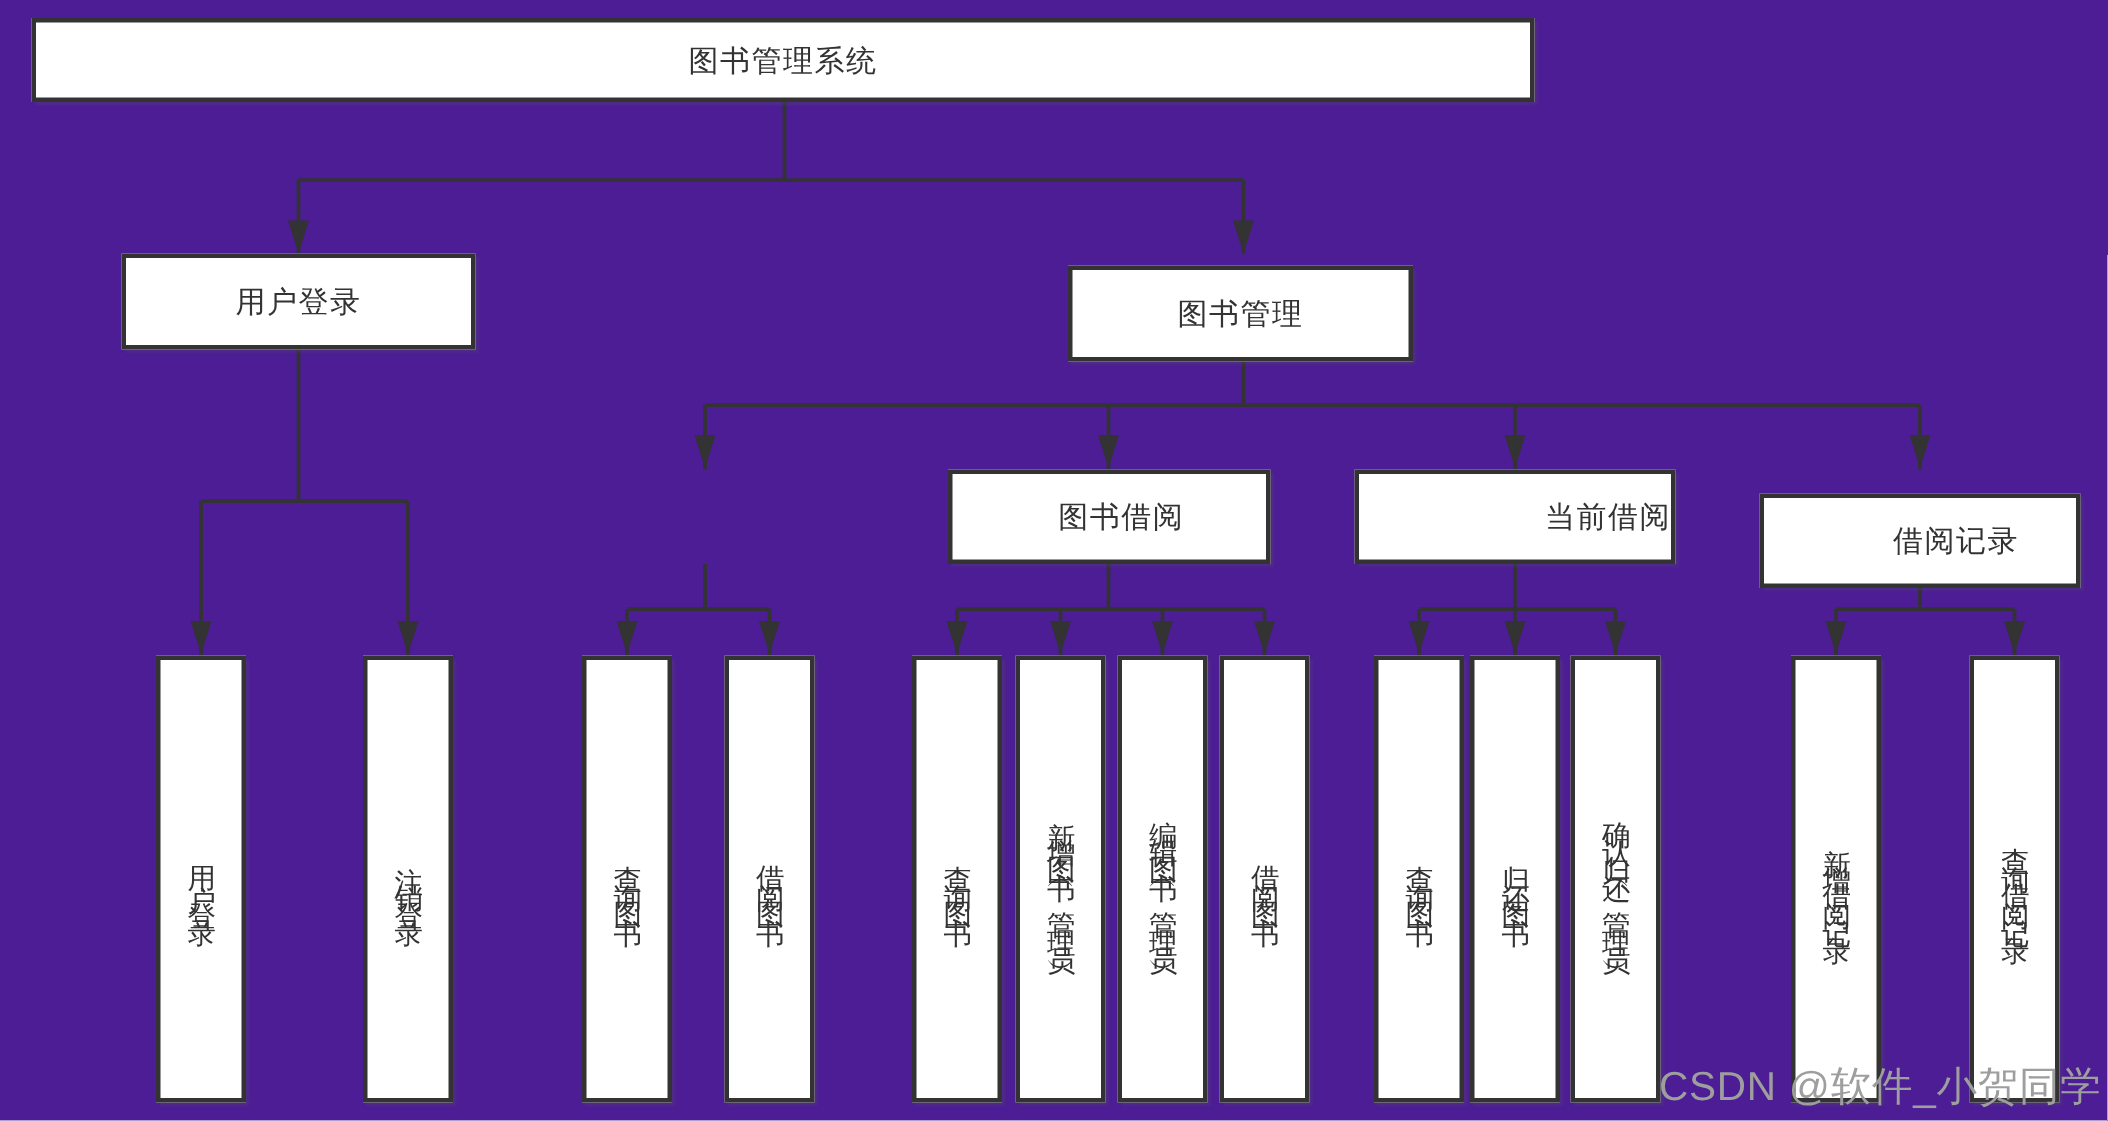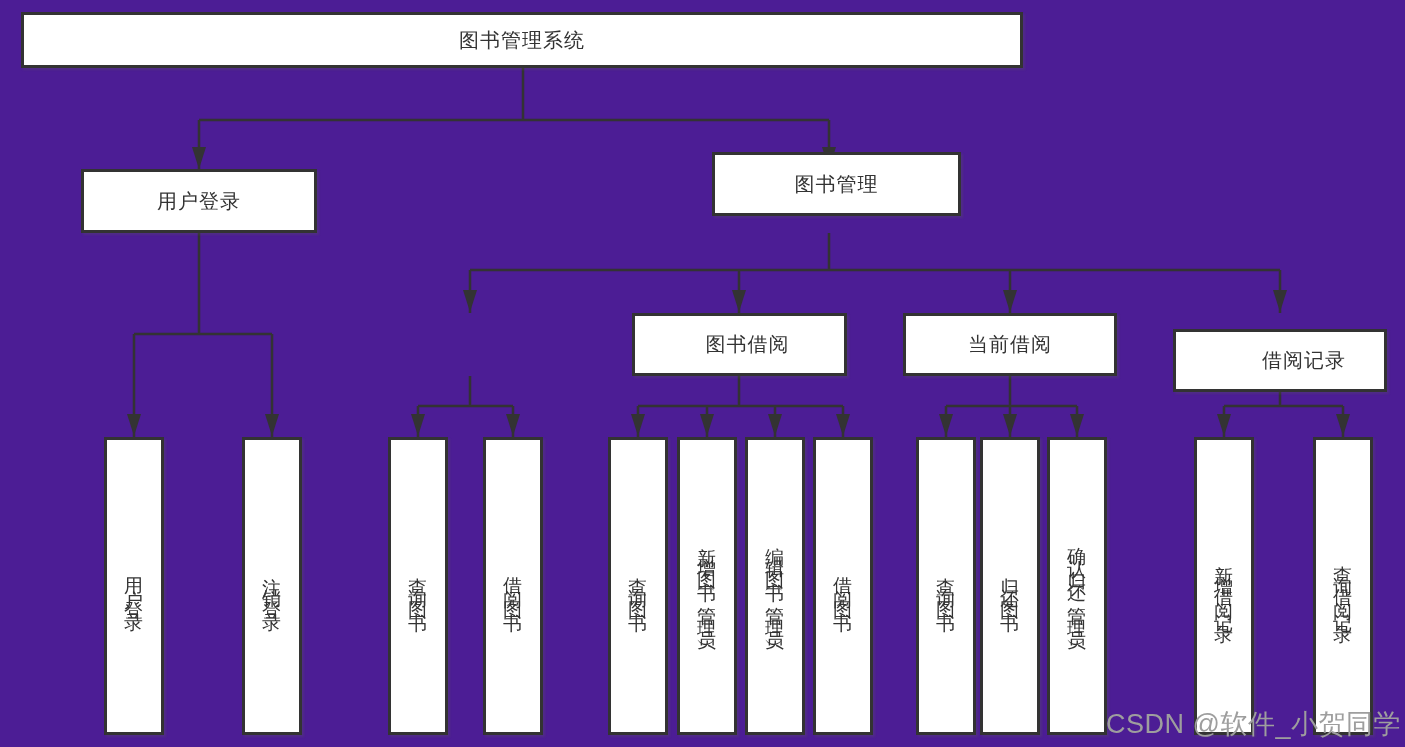--- a/index.html
+++ b/index.html
@@ -97,28 +97,28 @@
     </g>
   </svg>
 
   <div class="node" style="left:21px; top:12px; width:1002px; height:56px;">
     <span class="hlabel">图书管理系统</span>
   </div>
 
   <div class="node" style="left:81px; top:169px; width:236px; height:64px;">
     <span class="hlabel">用户登录</span>
   </div>
-  <div class="node" style="left:712px; top:152px; width:249px; height:64px;">
+  <div class="node" style="left:712px; top:177px; width:230px; height:64px;">
     <span class="hlabel">图书管理</span>
   </div>
 
   <div class="node" style="left:632px; top:313px; width:215px; height:63px;padding-left:16px;">
     <span class="hlabel">图书借阅</span>
   </div>
-  <div class="node" style="left:903px; top:313px; width:214px; height:63px;">
+  <div class="node" style="left:903px; top:313px; width:214px; height:63px;justify-content:flex-end;">
     <span class="hlabel">当前借阅</span>
   </div>
   <div class="node" style="left:1173px; top:329px; width:214px; height:63px;padding-left:48px;">
     <span class="hlabel">借阅记录</span>
   </div>
 
   <div class="node leaf" style="left:104px;">
     <span class="vlabel">用户登录</span>
   </div>
   <div class="node leaf" style="left:242px;">

